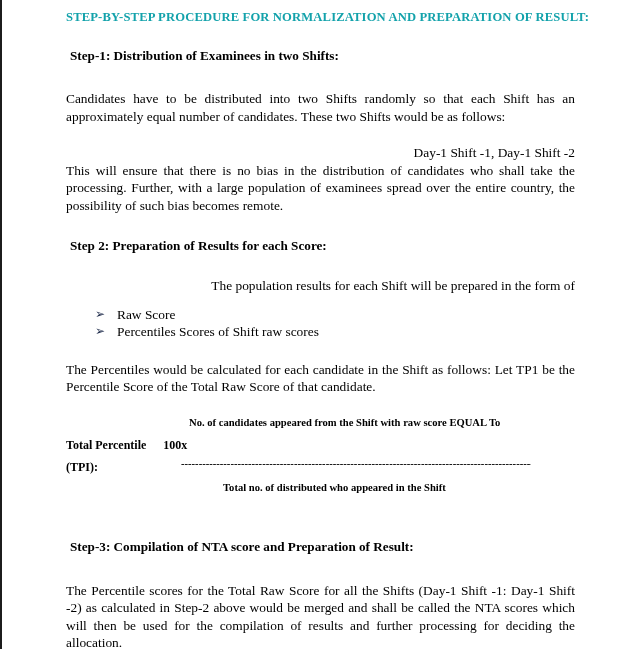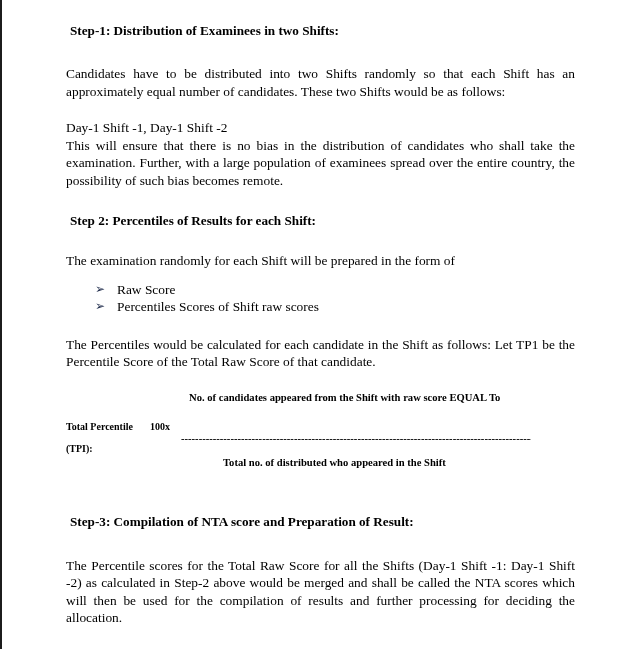--- a/index.html
+++ b/index.html
@@ -62,21 +62,21 @@
     text-justify: inter-word;
   }
   .p-candidates { padding-top: 22px; }
   .p-day1       { padding-top: 19px; }
   .p-event      { padding-top: 26px; }
   .p-thiswill   { padding-top: 0px; }
   .p-examres    { padding-top: 19px; }
   .p-percentiles{ padding-top: 20px; }
   .p-stepthree  { padding-top: 23px; }
 
-  p.body.noindent { text-align: left; }
+  p.body.noindent { text-align: right; }
 
   b, strong { font-weight: normal; }
 
   
   ul.arrow-list {
     list-style: none;
     margin: 0;
     padding: 11px 0 0 0;
   }
   ul.arrow-list li {
@@ -100,23 +100,22 @@
     padding-top: 21px;
     height: 92px;
     font-family: "Liberation Serif", "DejaVu Serif", serif;
     text-align: center;
   }
   .formula .f-label-1,
   .formula .f-label-2 {
     position: absolute;
     left: 0;
     font-weight: bold;
-    font-size: 10px;
+    font-size: 12px;
     white-space: nowrap;
-    margin-top: 8px;
   }
   .formula .f-label-1 { top: 42px; }
   .formula .f-label-2 { top: 64px; }
   .formula .f-label-1 .mult {
     display: inline-block;
     margin-left: 17px;
   }
 
   .formula .f-num-1,
   .formula .f-num-2,
@@ -143,33 +142,34 @@
     color: #000;
     white-space: nowrap;
   }
 </style>
 </head>
 <body>
 
 <div class="page">
   <div class="content">
 
+    <h1 class="doc-title">STEP-BY-STEP PROCEDURE FOR NORMALIZATION AND PREPARATION OF RESULT:</h1>
 
     <h2 class="step-heading h-step1">Step-1: Distribution of Examinees in two Shifts:</h2>
 
     <p class="body p-candidates">Candidates have to be distributed into two Shifts randomly so that each Shift has an approximately equal number of candidates. These two Shifts would be as follows:</p>
 
     <p class="body noindent p-day1">Day-1 Shift -1, Day-1 Shift -2</p>
 
 
-    <p class="body p-thiswill">This will ensure that there is no bias in the distribution of candidates who shall take the examination. Further, with a large population of examinees spread over the entire country, the possibility of such bias becomes remote.</p>
+    <p class="body p-thiswill">This will ensure that there is no bias in the distribution of candidates who shall take the processing. Further, with a large population of examinees spread over the entire country, the possibility of such bias becomes remote.</p>
 
-    <h2 class="step-heading h-step2">Step 2:  Percentiles of Results for each Shift:</h2>
+    <h2 class="step-heading h-step2">Step 2:  Preparation of Results for each Score:</h2>
 
-    <p class="body noindent p-examres"><span>The examination randomly for </span><b>each Shift</b><span> will be prepared in the form of</span></p>
+    <p class="body noindent p-examres"><span>The population results for </span><b>each Shift</b><span> will be prepared in the form of</span></p>
 
     <ul class="arrow-list">
       <li><span class="marker">➢</span><span>Raw Score</span></li>
       <li><span class="marker">➢</span><span>Percentiles Scores of Shift raw scores</span></li>
     </ul>
 
     <p class="body p-percentiles">The Percentiles would be calculated for each candidate in the Shift as follows: Let TP1 be the Percentile Score of the Total Raw Score of that candidate.</p>
 
     <div class="formula">
       <div class="f-num-1">No. of candidates appeared from the Shift with raw score EQUAL To</div>

